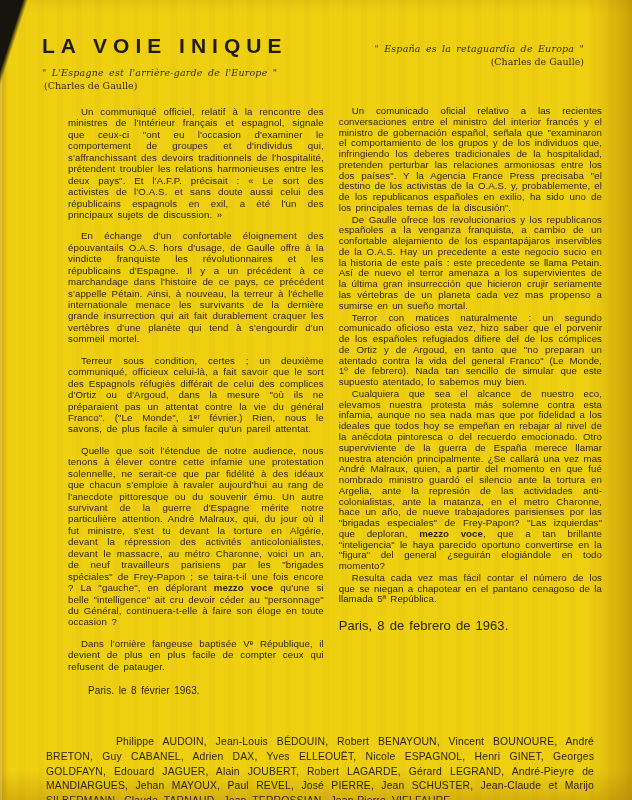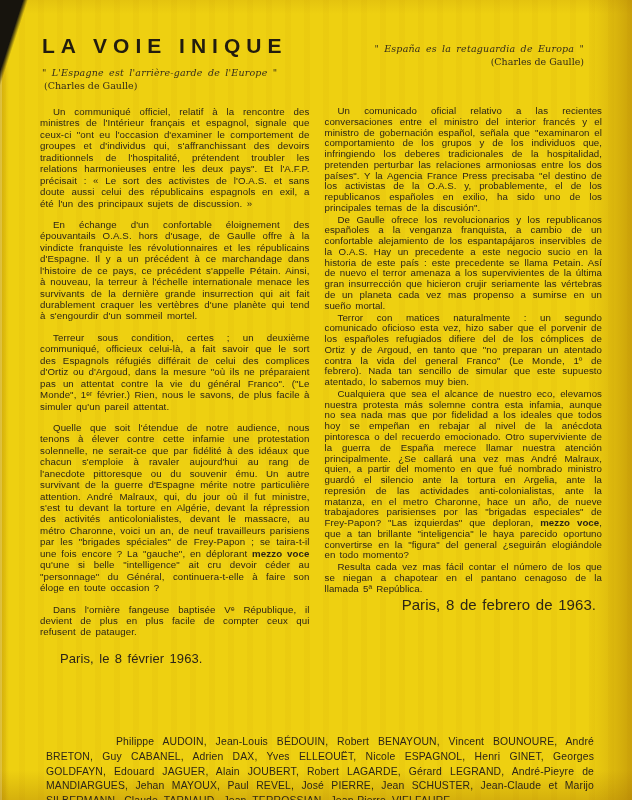--- a/index.html
+++ b/index.html
@@ -55,28 +55,28 @@
   .credit {
     margin-top: 2px; font-size: 9.5px; 
     font-family: "DejaVu Serif", serif; color: #352c1a;
   }
   .hdr-fr .credit { padding-left: 2px; }
 
   
   .columns { display: flex; gap: 15px; margin-top: 15px; height: 588px; overflow: hidden; }
   .col { text-align: justify; }
   .col p { margin: 0; text-indent: 13px; }
-  .col-fr { width: 272px; font-size: 9.7px; line-height: 1.18; letter-spacing: .1px; word-spacing: 1.6px; }
+  .col-fr { width: 272px; font-size: 9.7px; line-height: 1.18; letter-spacing: .1px; word-spacing: 1.6px; margin-left: 28px; }
   .col-fr p { margin-bottom: 10px; }
   .col-es { width: 280px; font-size: 9.7px; line-height: 1.11; letter-spacing: .05px; word-spacing: 1.4px; }
   .col-es p { margin-bottom: 1px; }
   .col strong { font-weight: bold; }
 
-  .dateline-fr { margin-top: 13px; text-indent: 20px; font-size: 13px; }
-  .dateline-es { margin-top: 3px; text-align: right; padding-right: 6px; font-size: 15px; }
+  .dateline-fr { margin-top: 13px; text-indent: 20px; font-size: 10px; }
+  .dateline-es { margin-top: 14px; padding-right: 6px; font-size: 13px; }
 
   
   .signatures {
     margin-top: 41px;
     padding: 0 8px 0 6px;
     font-size: 10.4px; line-height: 1.42;
     text-align: justify; text-indent: 70px;
     word-spacing: 3px; letter-spacing: .15px;
     color: #2d2517;
   }

